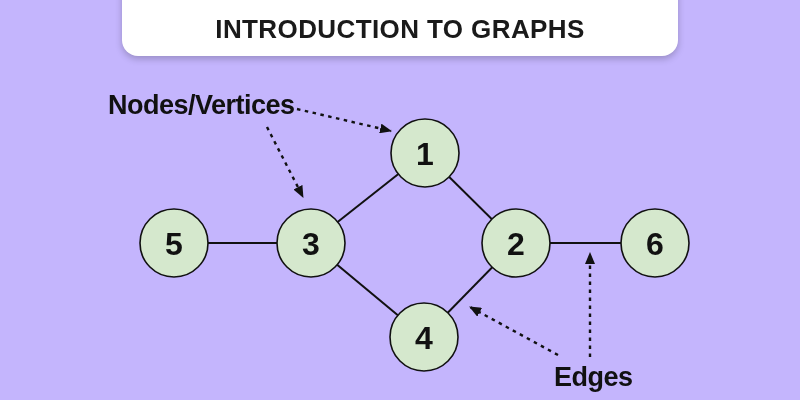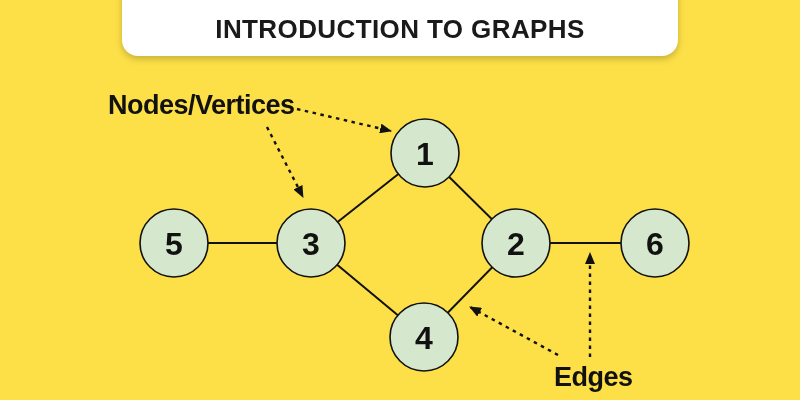--- a/index.html
+++ b/index.html
@@ -50,21 +50,21 @@
     font-family: "Liberation Sans", "DejaVu Sans", sans-serif;
     font-size: 27px;
     font-weight: 700;
     letter-spacing: -0.5px;
     fill: #111111;
   }
 </style>
 </head>
 <body>
 
-<div id="stage" style="background: #fde047;">
+<div id="stage" style="background: #c4b5fd;">
   <div class="title-card">
     <span>INTRODUCTION TO GRAPHS</span>
   </div>
   <svg id="graph" width="800" height="400" viewBox="0 0 800 400">
     <defs>
       <marker id="arrowhead" markerWidth="13" markerHeight="10" refX="11" refY="5" orient="auto" markerUnits="userSpaceOnUse">
         <path d="M0,0 L12,5 L0,10 Z" fill="#111111"></path>
       </marker>
     </defs>
   <line x1="174" y1="243" x2="311" y2="243" stroke="#111111" stroke-width="2"></line>

